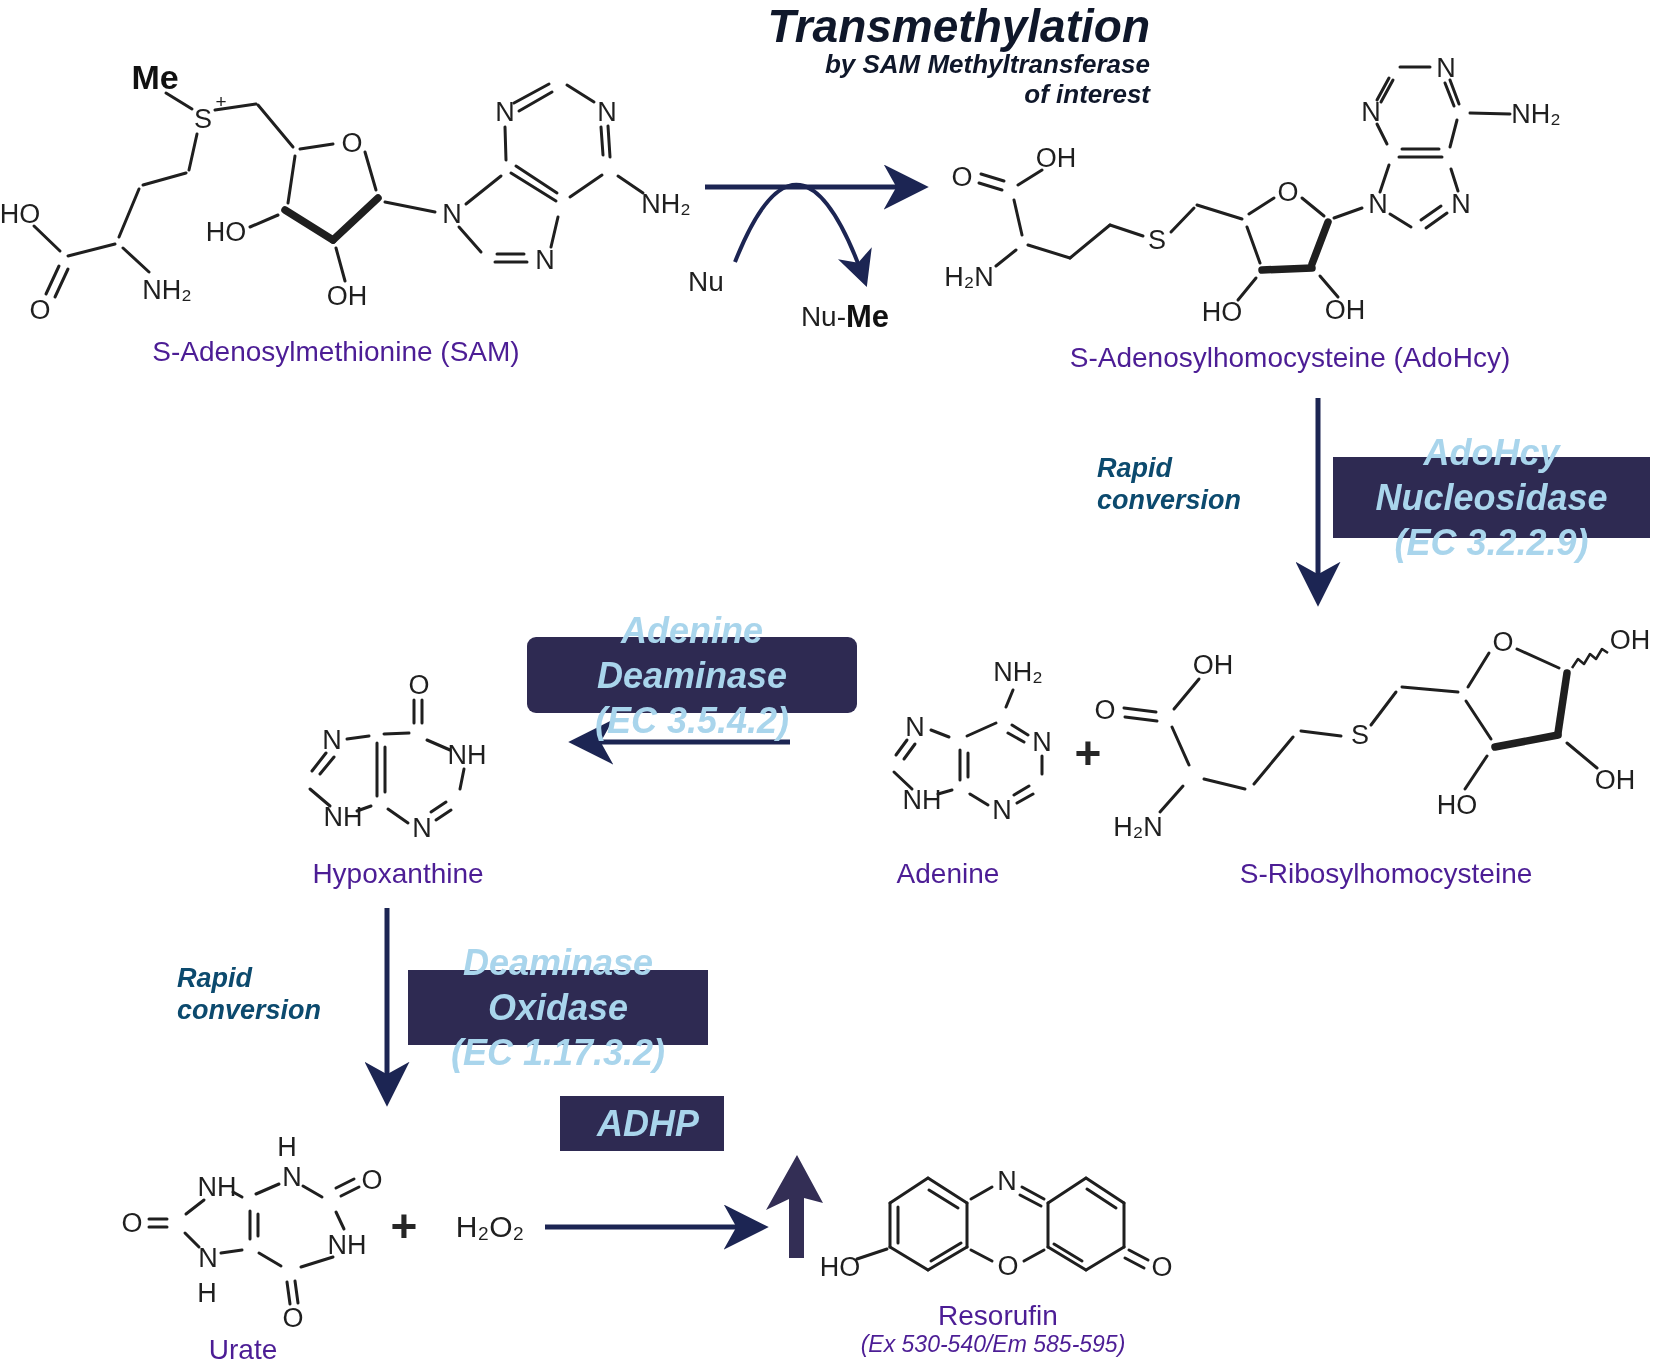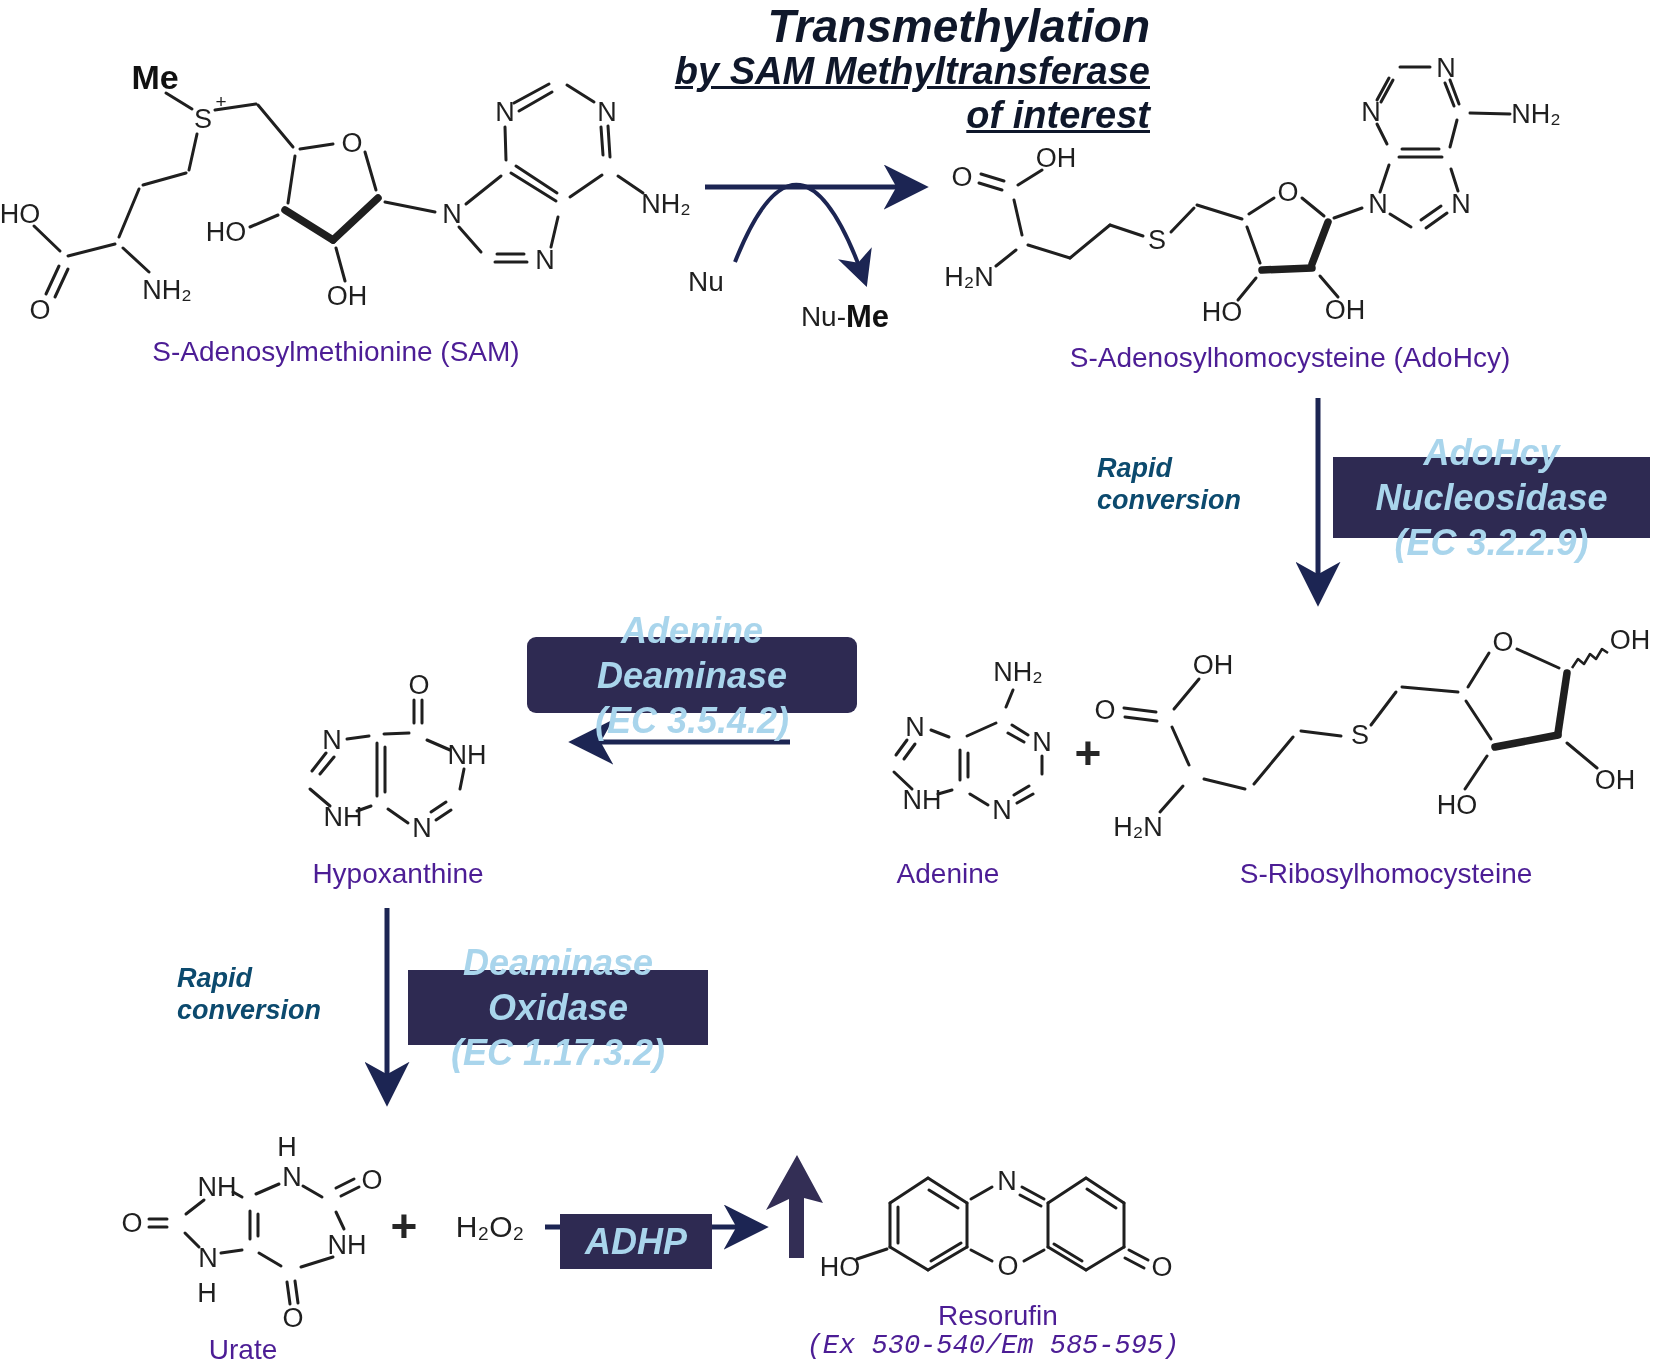--- a/index.html
+++ b/index.html
@@ -19,24 +19,24 @@
   .nu-me{font-size:31px;font-weight:bold;fill:#111111;text-anchor:start;dominant-baseline:central;}
   .plus-sign{font-size:46px;font-weight:bold;fill:#262626;text-anchor:middle;dominant-baseline:central;}
   .h2o2{font-size:30px;fill:#1f1f1f;text-anchor:middle;dominant-baseline:central;}
   .rxn-arrow{stroke:#1c2553;stroke-width:5;fill:none;}
   .rxn-arc{stroke:#1c2553;stroke-width:4;fill:none;}
 
   
   .title{position:absolute;left:450px;top:2px;width:700px;text-align:right;
          color:#0f172a;font-style:italic;}
   .title .main{font-size:46px;font-weight:bold;line-height:1.05;}
-  .title .sub{font-size:38px;font-weight:600;line-height:1.15;text-decoration:underline;}
+  .title .sub{font-size:26px;font-weight:600;line-height:1.15;}
   .mol-label{position:absolute;transform:translateX(-50%);color:#4c1d95;
              font-size:28px;white-space:nowrap;}
-  .mol-label.italic{font-style:italic;font-size:27px;font-family:Liberation Mono, monospace;}
+  .mol-label.italic{font-style:italic;font-size:23px;}
   .badge{position:absolute;background:#2e2a52;color:#a9d5ec;font-style:italic;
          font-weight:bold;display:flex;flex-direction:column;align-items:center;
          justify-content:center;font-size:36px;line-height:1.25;text-align:center;}
   .rapid{position:absolute;width:260px;text-align:left;color:#0c4a6e;
          font-style:italic;font-weight:bold;font-size:27px;line-height:1.2;}
 </style>
 </head>
 <body>
 
 <div class="canvas">
@@ -335,17 +335,17 @@
   <div>(EC 3.2.2.9)</div>
 </div>
 <div class="badge" style="left:527px;top:637px;width:330px;height:76px;border-radius:9px;">
   <div>Adenine Deaminase</div>
   <div>(EC 3.5.4.2)</div>
 </div>
 <div class="badge" style="left:408px;top:970px;width:300px;height:75px;">
   <div>Deaminase Oxidase</div>
   <div>(EC 1.17.3.2)</div>
 </div>
-<div class="badge" style="left:560px;top:1214px;width:152px;height:55px;">
+<div class="badge" style="left:560px;top:1096px;width:152px;height:55px;padding-left:12px;">
   <div>ADHP</div>
 </div>
 
 </div>
 
 </body></html>

